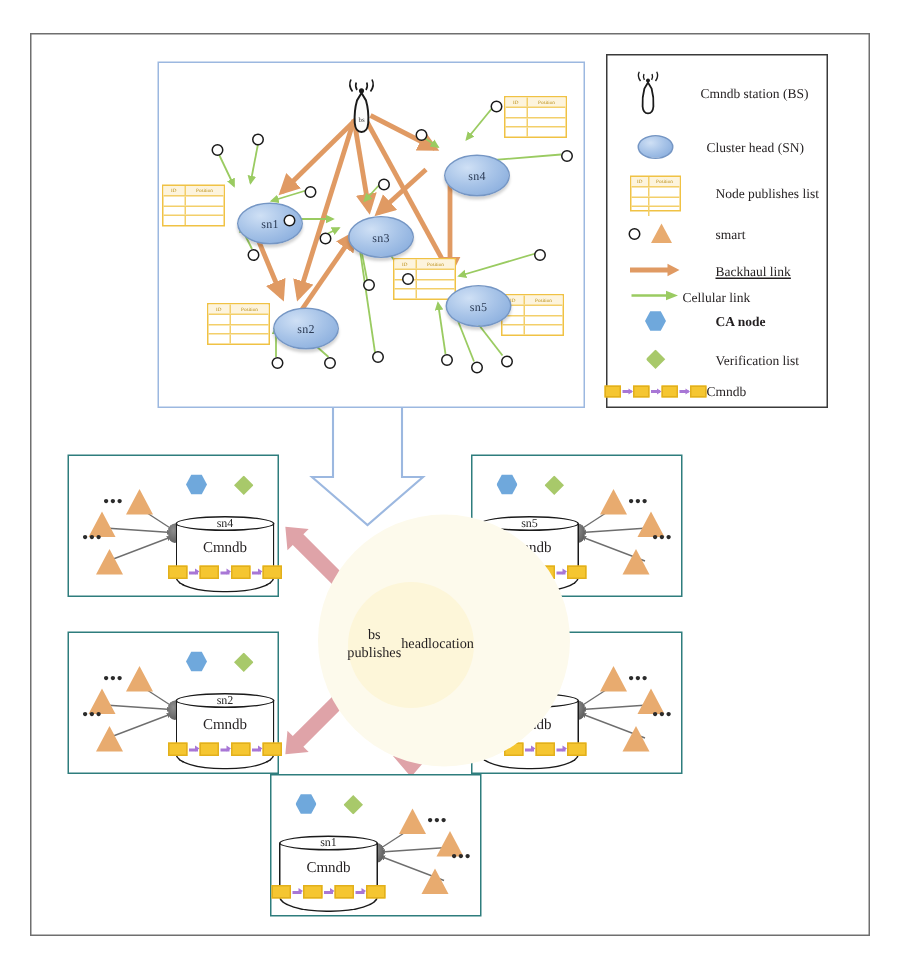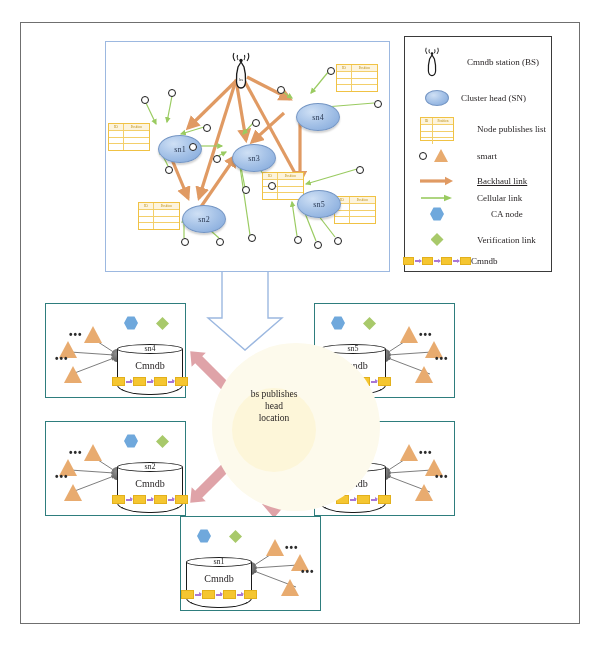--- a/index.html
+++ b/index.html
@@ -75,22 +75,22 @@
   .db .chainwrap .blk{width:11px;height:7px;}
   .hub{position:absolute;width:9px;height:13px;border-radius:50%;
        background:radial-gradient(ellipse at 40% 35%,#8e8e8e,#4f4f4f);}
 
   .tri{position:absolute;width:0;height:0;border-left:9px solid transparent;
        border-right:9px solid transparent;border-bottom:17px solid #e8ab6f;}
   .dots{position:absolute;font-size:10px;letter-spacing:1px;color:#2b2b2b;
         font-family:"Liberation Sans",sans-serif;font-weight:bold;line-height:6px;}
 
   .center-circle{position:absolute;border-radius:50%;
-     background:#fdf6d9;display:flex;flex-direction:column;
-     align-items:center;justify-content:flex-start;text-align:center;
+     background:#fdf6d9;display:flex;flex-direction:row;
+     align-items:center;justify-content:flex-end;text-align:center;
      font-size:9.5px;line-height:12px;color:#231f20;z-index:4;}
   .halo{position:absolute;border-radius:50%;background:#fdfaec;z-index:2;}
 </style>
 </head>
 <body>
 
 <div id="root">
 
   <div class="frame"></div>
 
@@ -300,21 +300,21 @@
       </div>
       <div class="leg-txt" style="margin-left:22px;">Cmndb station (BS)</div>
     </div>
 
     <div class="leg-row" style="left:14px;top:53px;width:130px;">
       <div style="width:36px;display:flex;justify-content:center;">
         <div style="width:22px;height:14px;border-radius:50%;
            background:radial-gradient(ellipse at 35% 30%,#cfe0f5 0%,#a8c4e8 45%,#7fa6da 100%);
            border:1px solid #7596c4;"></div>
       </div>
-      <div class="leg-txt" style="margin-left:6px;">Cluster head (SN)</div>
+      <div class="leg-txt" style="margin-left:16px;">Cluster head (SN)</div>
     </div>
 
     <div class="leg-row" style="left:14px;top:80px;width:134px;">
       <div style="width:36px;display:flex;justify-content:center;">
         <div class="loclist" style="position:relative;left:0;top:0;width:34px;height:24px;">
           <div class="lrow hdr" style="height:6px;">
             <div class="lc">ID</div>
             <div class="lc2">Position</div>
           </div>
           <div class="lrow" style="height:5.5px;">
@@ -352,35 +352,35 @@
       <div class="leg-txt" style="margin-left:22px;">Backhaul link</div>
     </div>
 
     <div class="leg-row" style="left:14px;top:152px;width:134px;">
       <div style="width:36px;">
         <svg width="36" height="10" viewBox="0 0 36 10">
           <path d="M2,5 L26,5" stroke="#9acb61" stroke-width="1.6"></path>
           <path d="M25,1.8 L33,5 L25,8.2 z" fill="#9acb61"></path>
         </svg>
       </div>
-      <div class="leg-txt" style="margin-left:22px;">Cellular link</div>
+      <div class="leg-txt" style="">Cellular link</div>
     </div>
 
     <div class="leg-row" style="left:14px;top:170px;width:130px;">
       <div style="width:36px;display:flex;justify-content:center;">
         <div class="hexicon"></div>
       </div>
-      <div class="leg-txt" style="margin-left:36px;">CA node</div>
+      <div class="leg-txt" style="margin-left:22px;font-weight:bold;">CA node</div>
     </div>
 
     <div class="leg-row" style="left:14px;top:196px;width:134px;">
       <div style="width:36px;display:flex;justify-content:center;">
         <div class="diaicon"></div>
       </div>
-      <div class="leg-txt" style="margin-left:22px;">Verification link</div>
+      <div class="leg-txt" style="margin-left:22px;">Verification list</div>
     </div>
 
     <div class="leg-row" style="left:6px;top:219px;width:140px;">
       <div style="width:52px;display:flex;justify-content:center;">
         <div class="chain">
           <div class="blk"></div>
             <div class="lnk"></div>
           <div class="blk"></div>
             <div class="lnk"></div>
           <div class="blk"></div>

